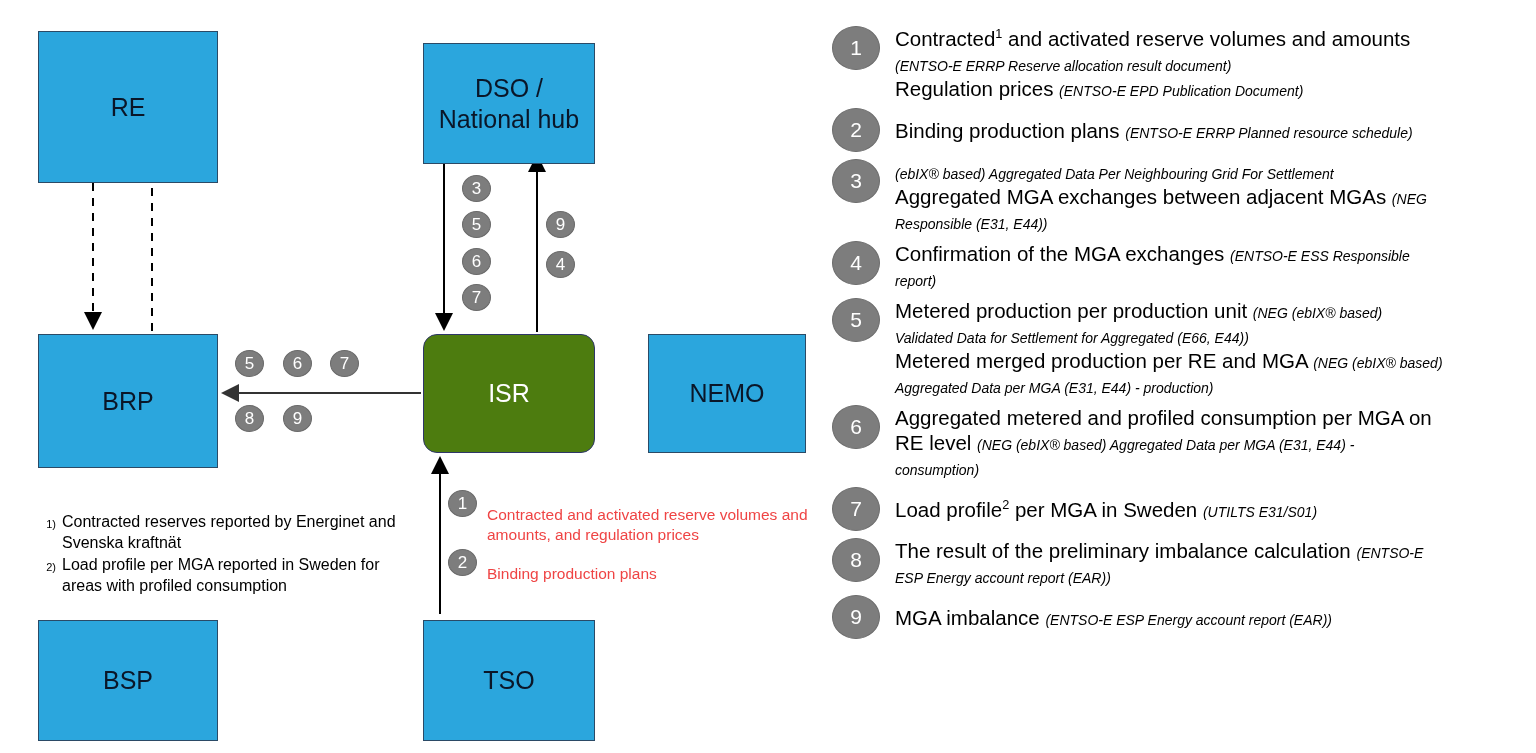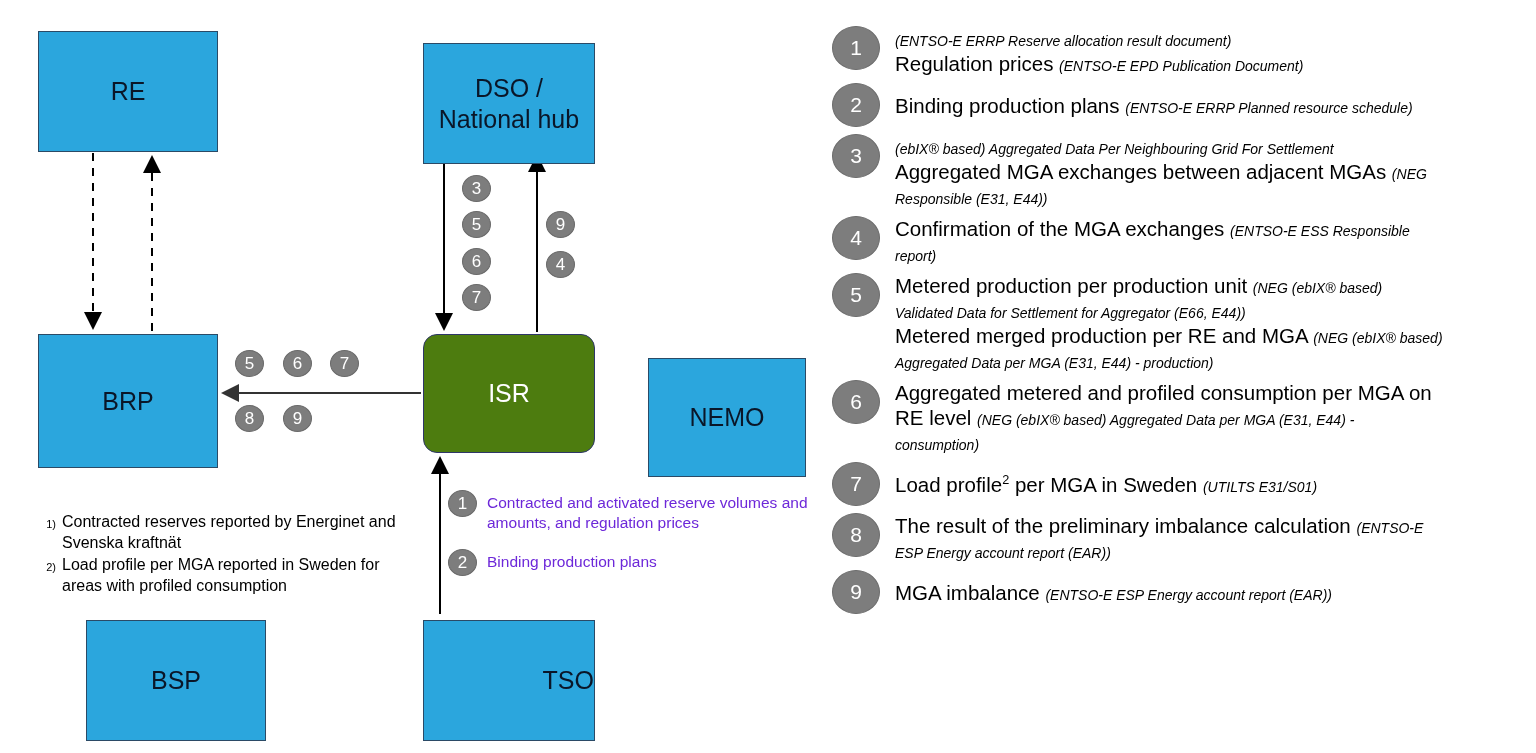--- a/index.html
+++ b/index.html
@@ -36,27 +36,27 @@
     line-height: 1.22;
     box-sizing: border-box;
   }
   .node.isr {
     background: #4d7c0f;
     border-color: #2e3668;
     color: #ffffff;
     border-radius: 14px;
   }
 
-  #node-re      { left: 38px;  top: 31px;  width: 180px; height: 121px; }
+  #node-re      { left: 38px;  top: 31px;  width: 180px; height: 152px; }
   #node-dso     { left: 423px; top: 43px;  width: 172px; height: 121px; }
   #node-brp     { left: 38px;  top: 334px; width: 180px; height: 134px; }
   #node-isr     { left: 423px; top: 334px; width: 172px; height: 119px; }
-  #node-nemo    { left: 648px; top: 334px; width: 158px; height: 119px; margin-top: 24px; }
-  #node-bsp     { left: 38px;  top: 620px; width: 180px; height: 121px; margin-left: 48px; }
-  #node-tso     { left: 423px; top: 620px; width: 172px; height: 121px; justify-content: flex-end; }
+  #node-nemo    { left: 648px; top: 334px; width: 158px; height: 119px; }
+  #node-bsp     { left: 38px;  top: 620px; width: 180px; height: 121px; }
+  #node-tso     { left: 423px; top: 620px; width: 172px; height: 121px; }
 
   
   #connectors {
     position: absolute;
     left: 0; top: 0;
     width: 830px; height: 753px;
     pointer-events: none;
   }
 
   
@@ -78,23 +78,24 @@
   .inline-legend {
     position: absolute;
     display: flex;
     align-items: flex-start;
     gap: 10px;
   }
   .inline-legend .badge { position: relative; flex: 0 0 auto; }
   .inline-legend .ltext {
     font-size: 15.5px;
     line-height: 1.28;
-    color: #6d28d9;
+    color: #ef4444;
     padding-top: 3px;
     max-width: 330px;
+    margin-top: 12px;
   }
   #inline-1 { left: 448px; top: 490px; }
   #inline-2 { left: 448px; top: 549px; }
 
   
   #footnotes {
     position: absolute;
     left: 42px; top: 511px;
     width: 375px;
     font-size: 16px;
@@ -242,20 +243,21 @@
       <span class="fn-mark">2)</span>
       <span class="fn-text">Load profile per MGA reported in Sweden for areas with profiled consumption</span>
     </div>
   </div>
 </div>
 
 <div id="legend">
     <div class="legend-item">
       <div class="legend-badge">1</div>
       <div class="legend-text">
+        <span class="line"><span>Contracted</span><sup>1</sup><span> and activated reserve volumes and amounts</span></span>
         <span class="line"><span class="doc">(ENTSO-E ERRP Reserve allocation result document)</span></span>
         <span class="line"><span>Regulation prices </span><span class="doc">(ENTSO-E EPD Publication Document)</span></span>
       </div>
     </div>
     <div class="legend-item c">
       <div class="legend-badge">2</div>
       <div class="legend-text">
         <span class="line"><span>Binding production plans </span><span class="doc">(ENTSO-E ERRP Planned resource schedule)</span></span>
       </div>
     </div>
@@ -271,21 +273,21 @@
       <div class="legend-badge">4</div>
       <div class="legend-text">
         <span class="line"><span>Confirmation of the MGA exchanges </span><span class="doc">(ENTSO-E ESS Responsible</span></span>
         <span class="line"><span class="doc">report)</span></span>
       </div>
     </div>
     <div class="legend-item">
       <div class="legend-badge">5</div>
       <div class="legend-text">
         <span class="line"><span>Metered production per production unit </span><span class="doc">(NEG (ebIX® based)</span></span>
-        <span class="line"><span class="doc">Validated Data for Settlement for Aggregator (E66, E44))</span></span>
+        <span class="line"><span class="doc">Validated Data for Settlement for Aggregated (E66, E44))</span></span>
         <span class="line"><span>Metered merged production per RE and MGA </span><span class="doc">(NEG (ebIX® based)</span></span>
         <span class="line"><span class="doc">Aggregated Data per MGA (E31, E44) - production)</span></span>
       </div>
     </div>
     <div class="legend-item">
       <div class="legend-badge">6</div>
       <div class="legend-text">
         <span class="line"><span>Aggregated metered and profiled consumption per MGA on</span></span>
         <span class="line"><span>RE level </span><span class="doc">(NEG (ebIX® based) Aggregated Data per MGA (E31, E44) -</span></span>
         <span class="line"><span class="doc">consumption)</span></span>

